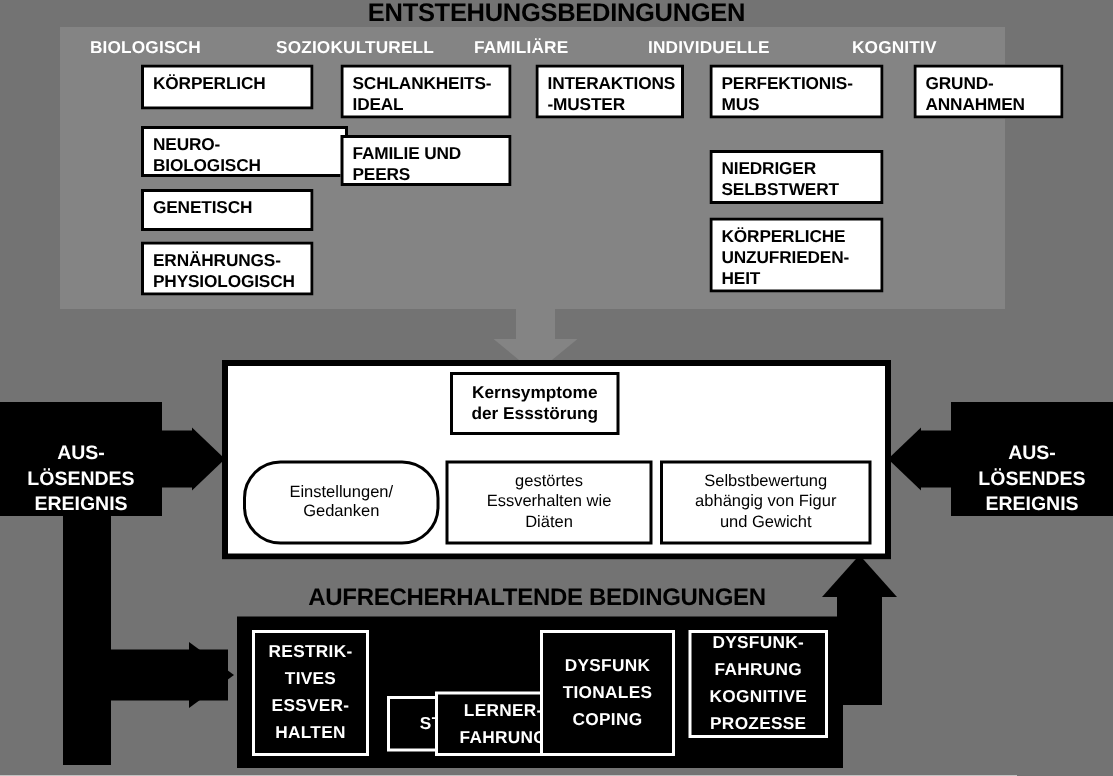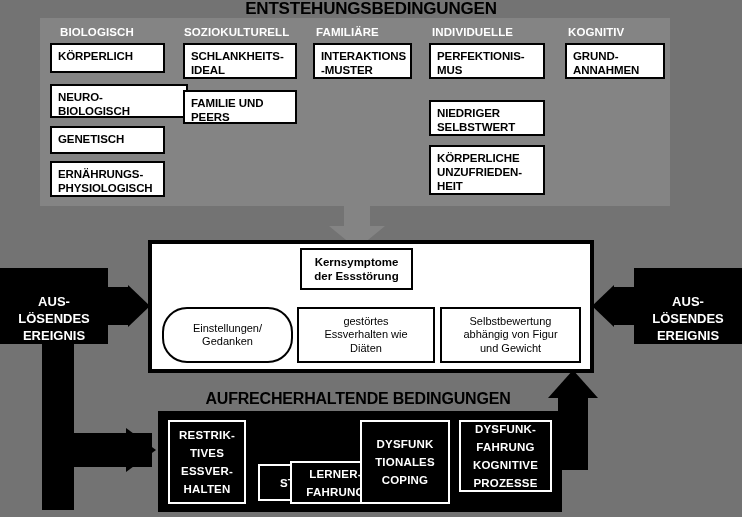--- a/index.html
+++ b/index.html
@@ -50,20 +50,21 @@
   .wbox {
     background: #ffffff;
     border: 2.4px solid #000000;
     box-sizing: border-box;
     font-size: 11.5px;
     font-weight: bold;
     color: #000;
     line-height: 14px;
     padding: 4px 5px 3px 6px;
     letter-spacing: -0.1px;
+    margin-left: 44px;
   }
 
   
   .gray-arrow-stem {
     left: 344px; top: 200px;
     width: 26px; height: 28px;
     background: #848484;
   }
   .gray-arrow-head {
     left: 329px; top: 226px;

